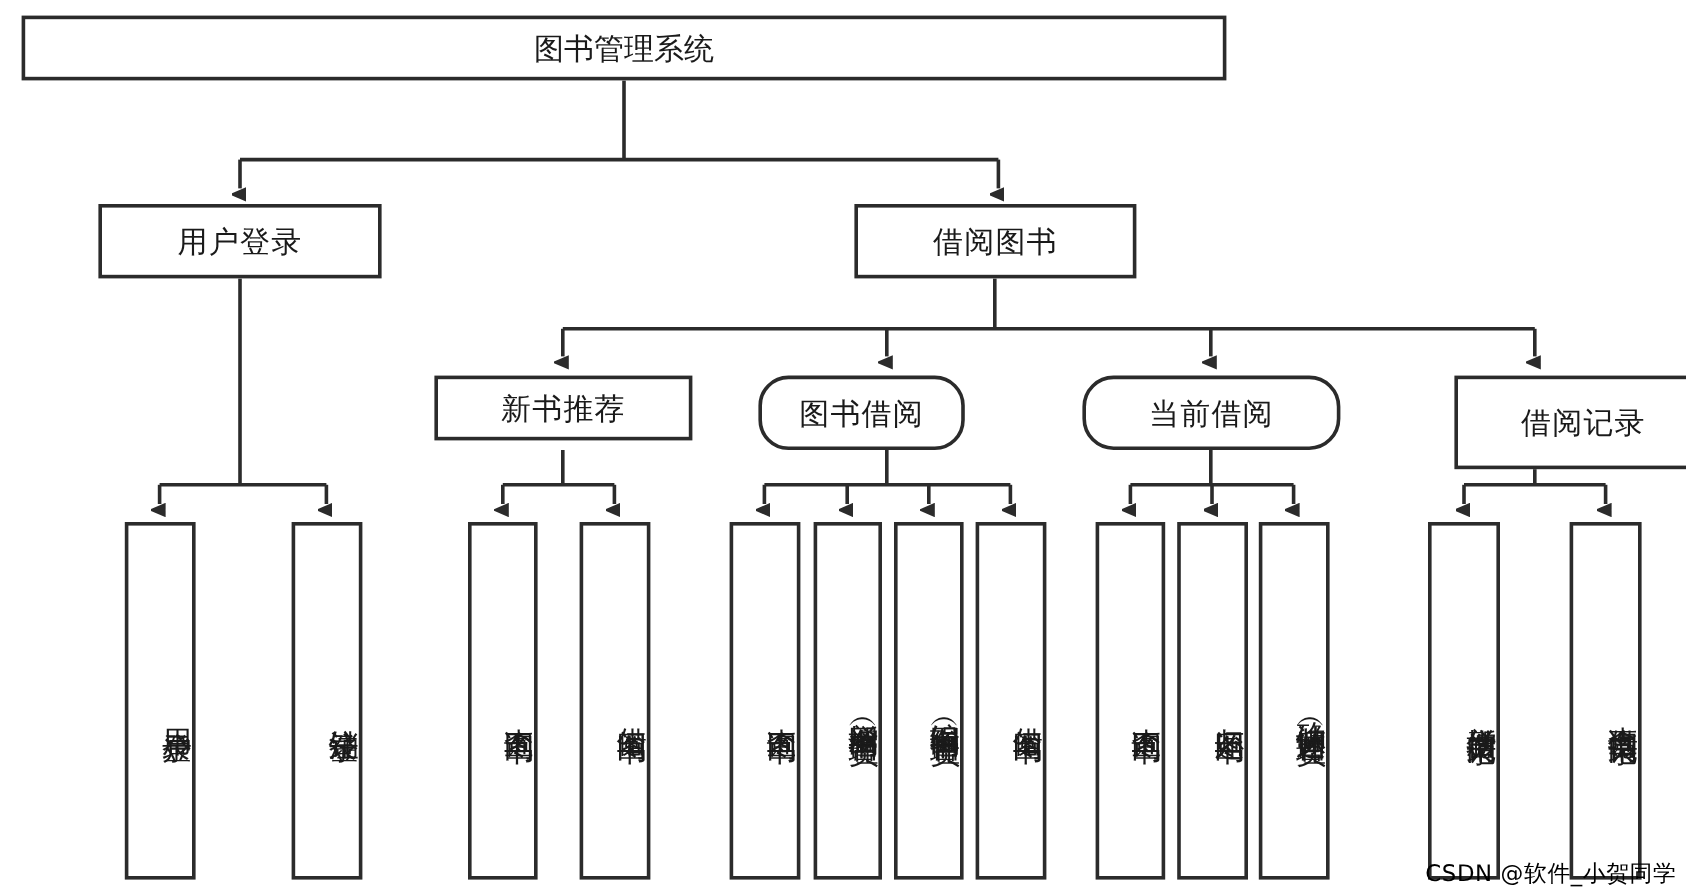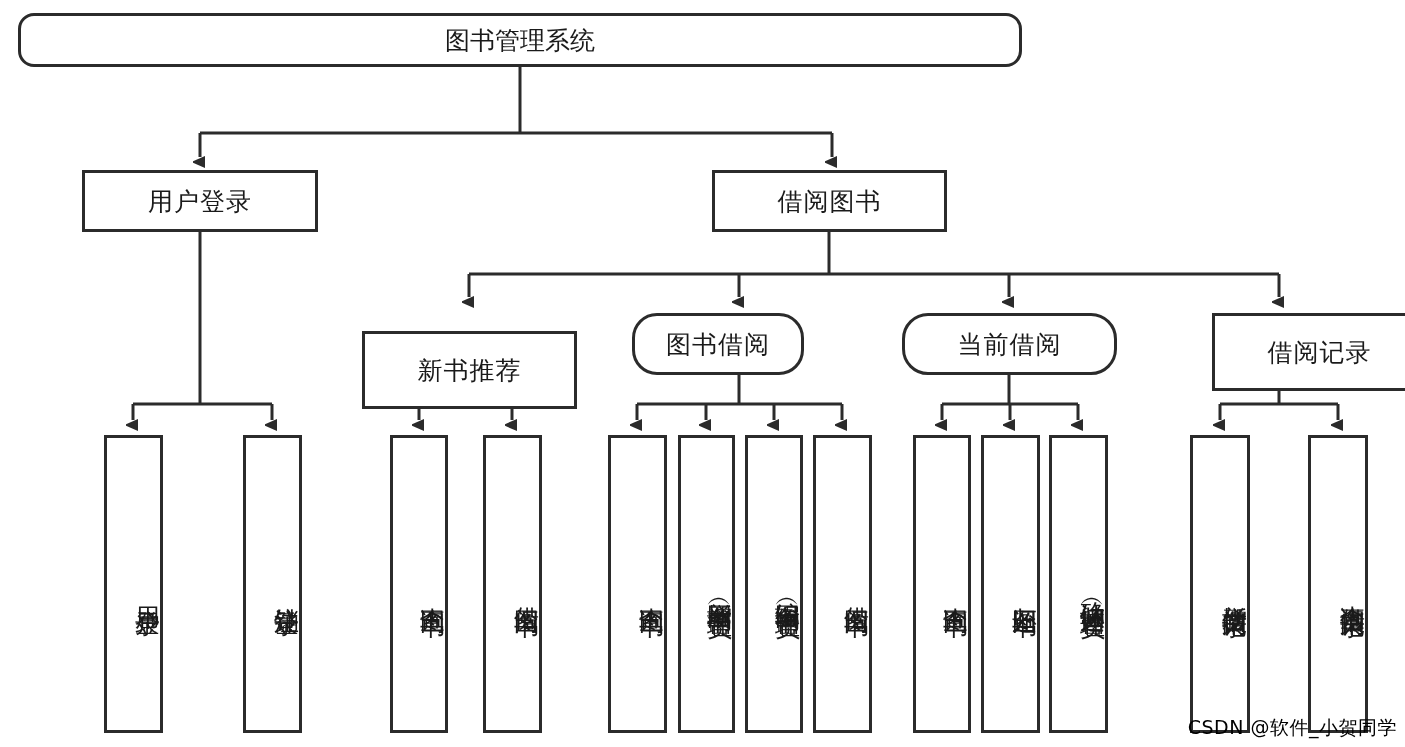--- a/index.html
+++ b/index.html
@@ -115,32 +115,32 @@
       <path d="M1010,404 L1010,420" marker-end="url(#arw)"></path>
       <path d="M1078,404 L1078,420" marker-end="url(#arw)"></path>
 
       <path d="M1279,375 L1279,404"></path>
       <path d="M1220,404 L1338,404"></path>
       <path d="M1220,404 L1220,420" marker-end="url(#arw)"></path>
       <path d="M1338,404 L1338,420" marker-end="url(#arw)"></path>
     </g>
   </svg>
 
-  <div class="node root" style="left:18px; top:13px; width:1004px; height:54px;border-radius:16px;">
+  <div class="node root" style="left:18px; top:13px; width:1004px; height:54px;">
     <span>图书管理系统</span>
   </div>
 
   <div class="node h" style="left:82px; top:170px; width:236px; height:62px;">
     <span>用户登录</span>
   </div>
   <div class="node h" style="left:712px; top:170px; width:235px; height:62px;">
     <span>借阅图书</span>
   </div>
 
-  <div class="node h" style="left:362px; top:331px; width:215px; height:78px;">
+  <div class="node h" style="left:362px; top:313px; width:215px; height:54px;">
     <span>新书推荐</span>
   </div>
   <div class="node h" style="left:632px; top:313px; width:172px; height:62px;border-radius:25px;">
     <span>图书借阅</span>
   </div>
   <div class="node h" style="left:902px; top:313px; width:215px; height:62px;border-radius:26px;">
     <span>当前借阅</span>
   </div>
   <div class="node h" style="left:1212px; top:313px; width:215px; height:78px;">
     <span>借阅记录</span>

